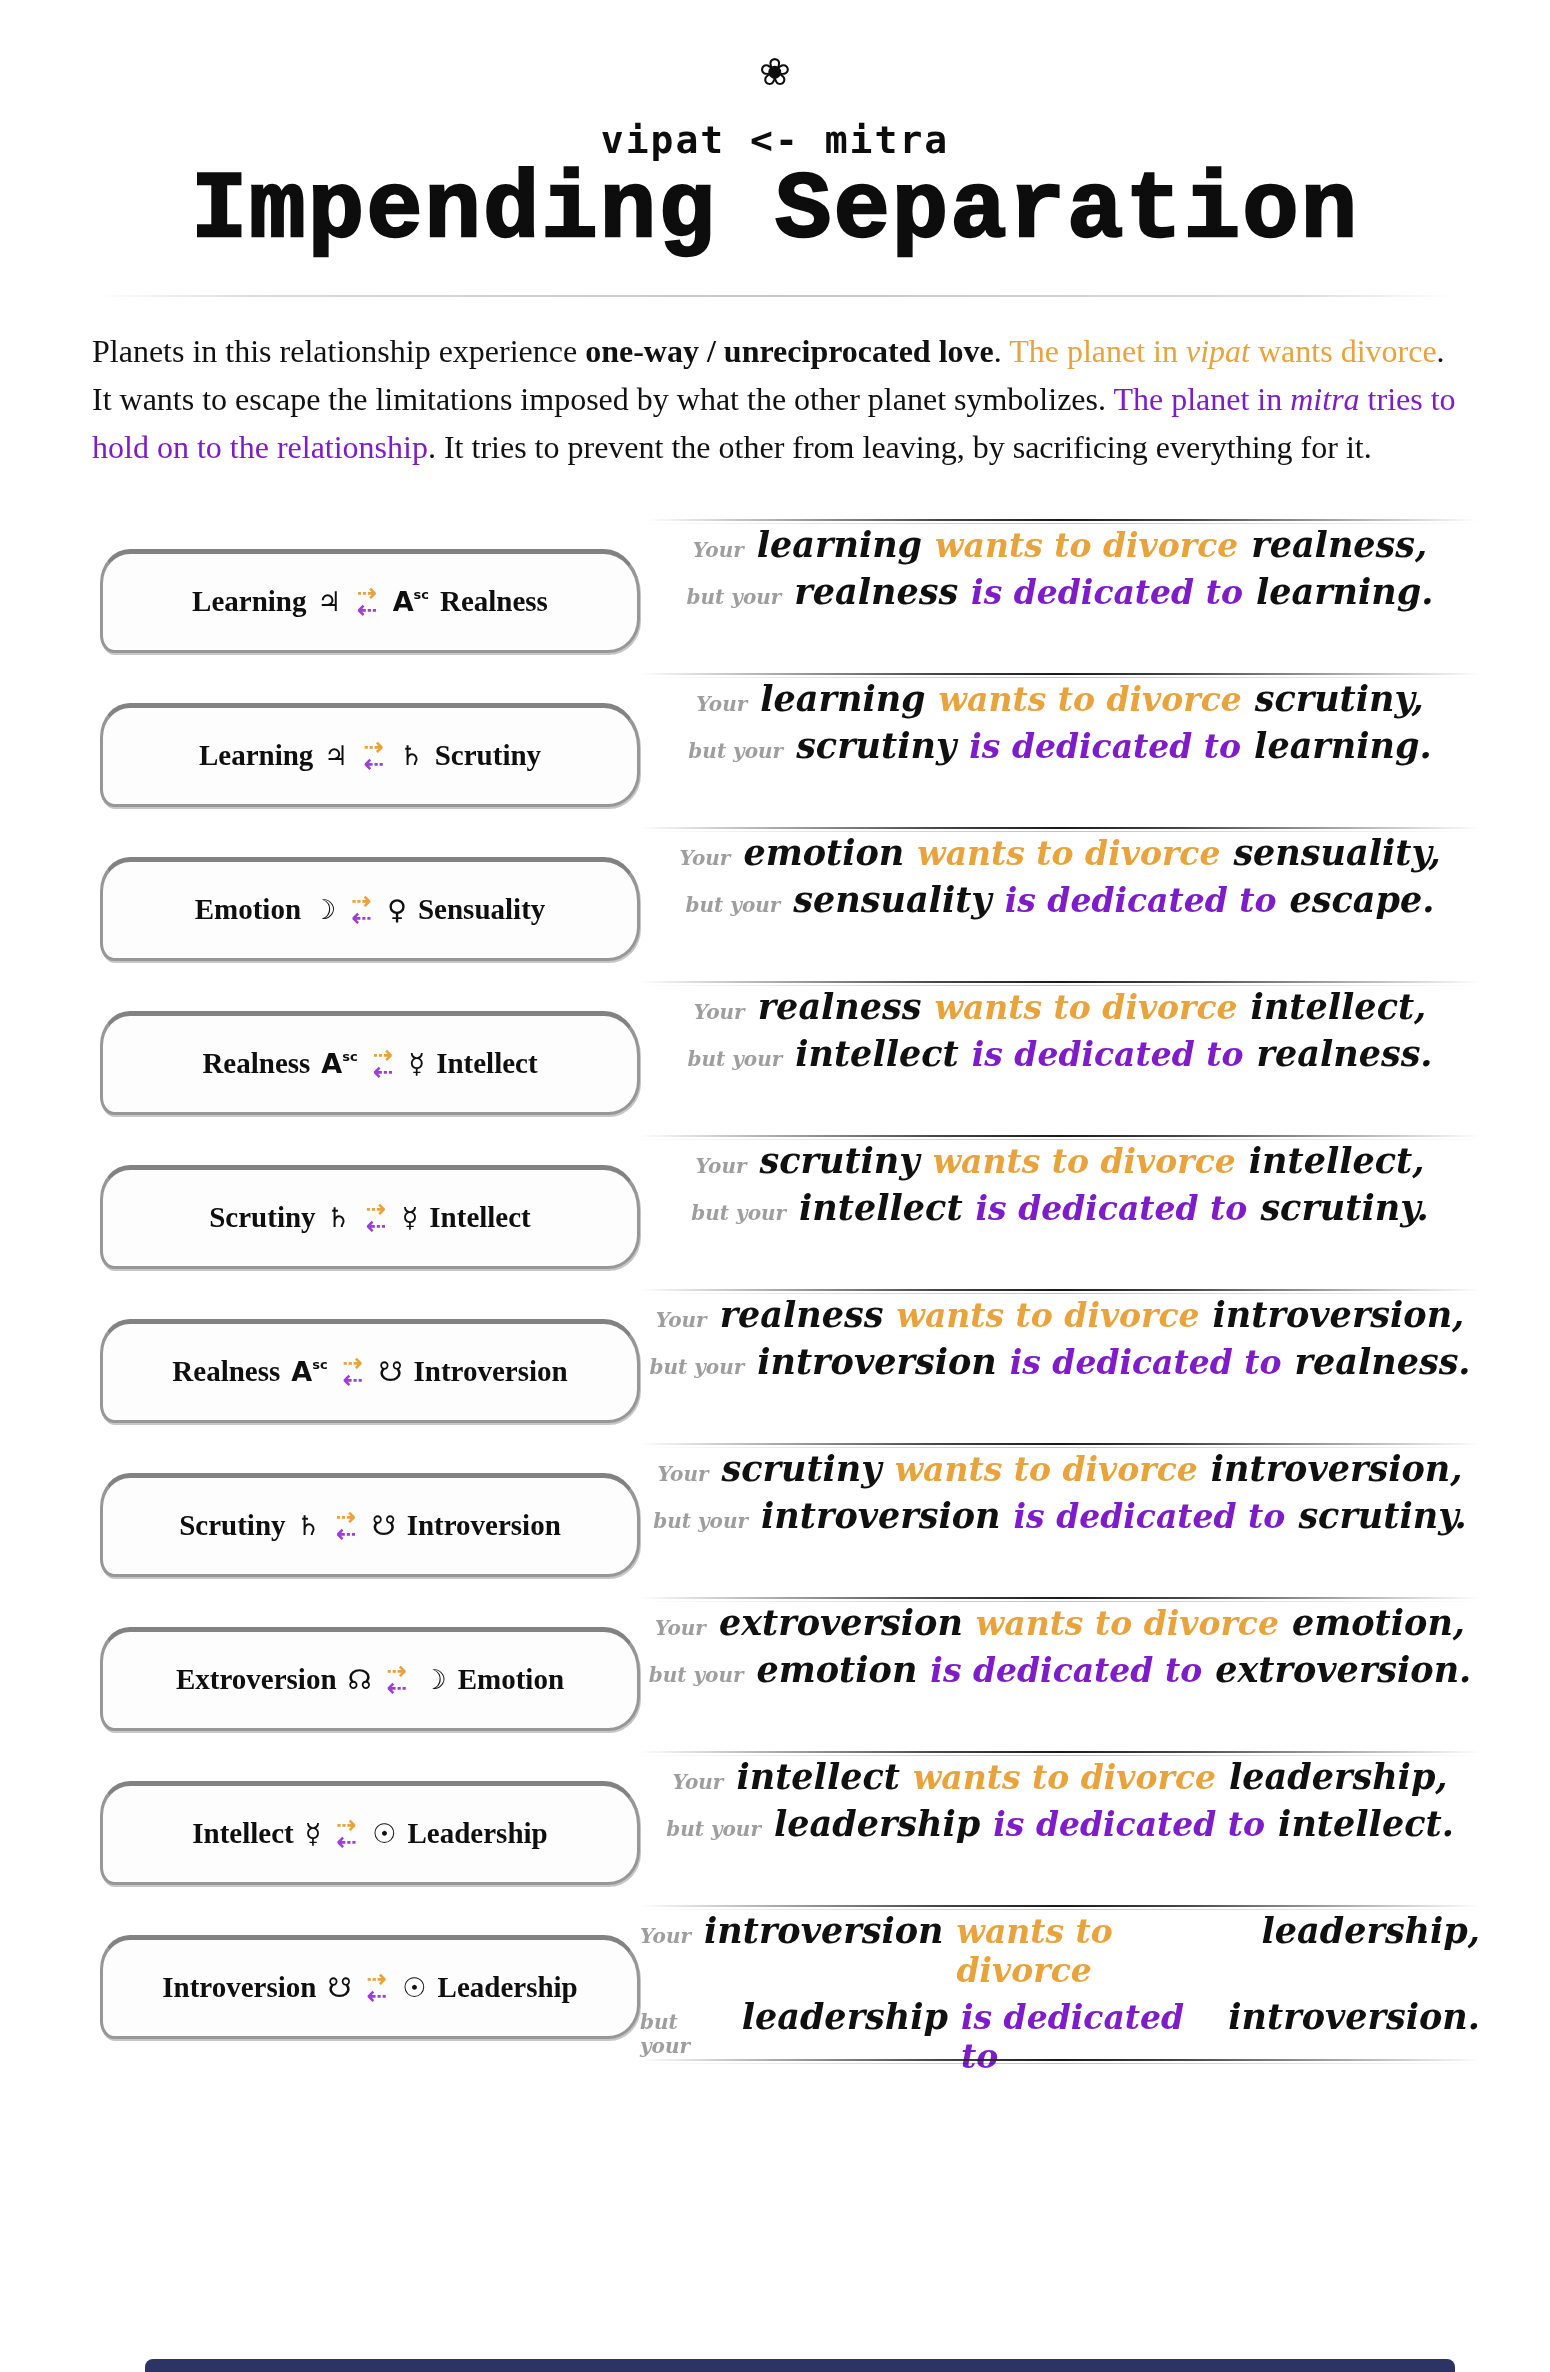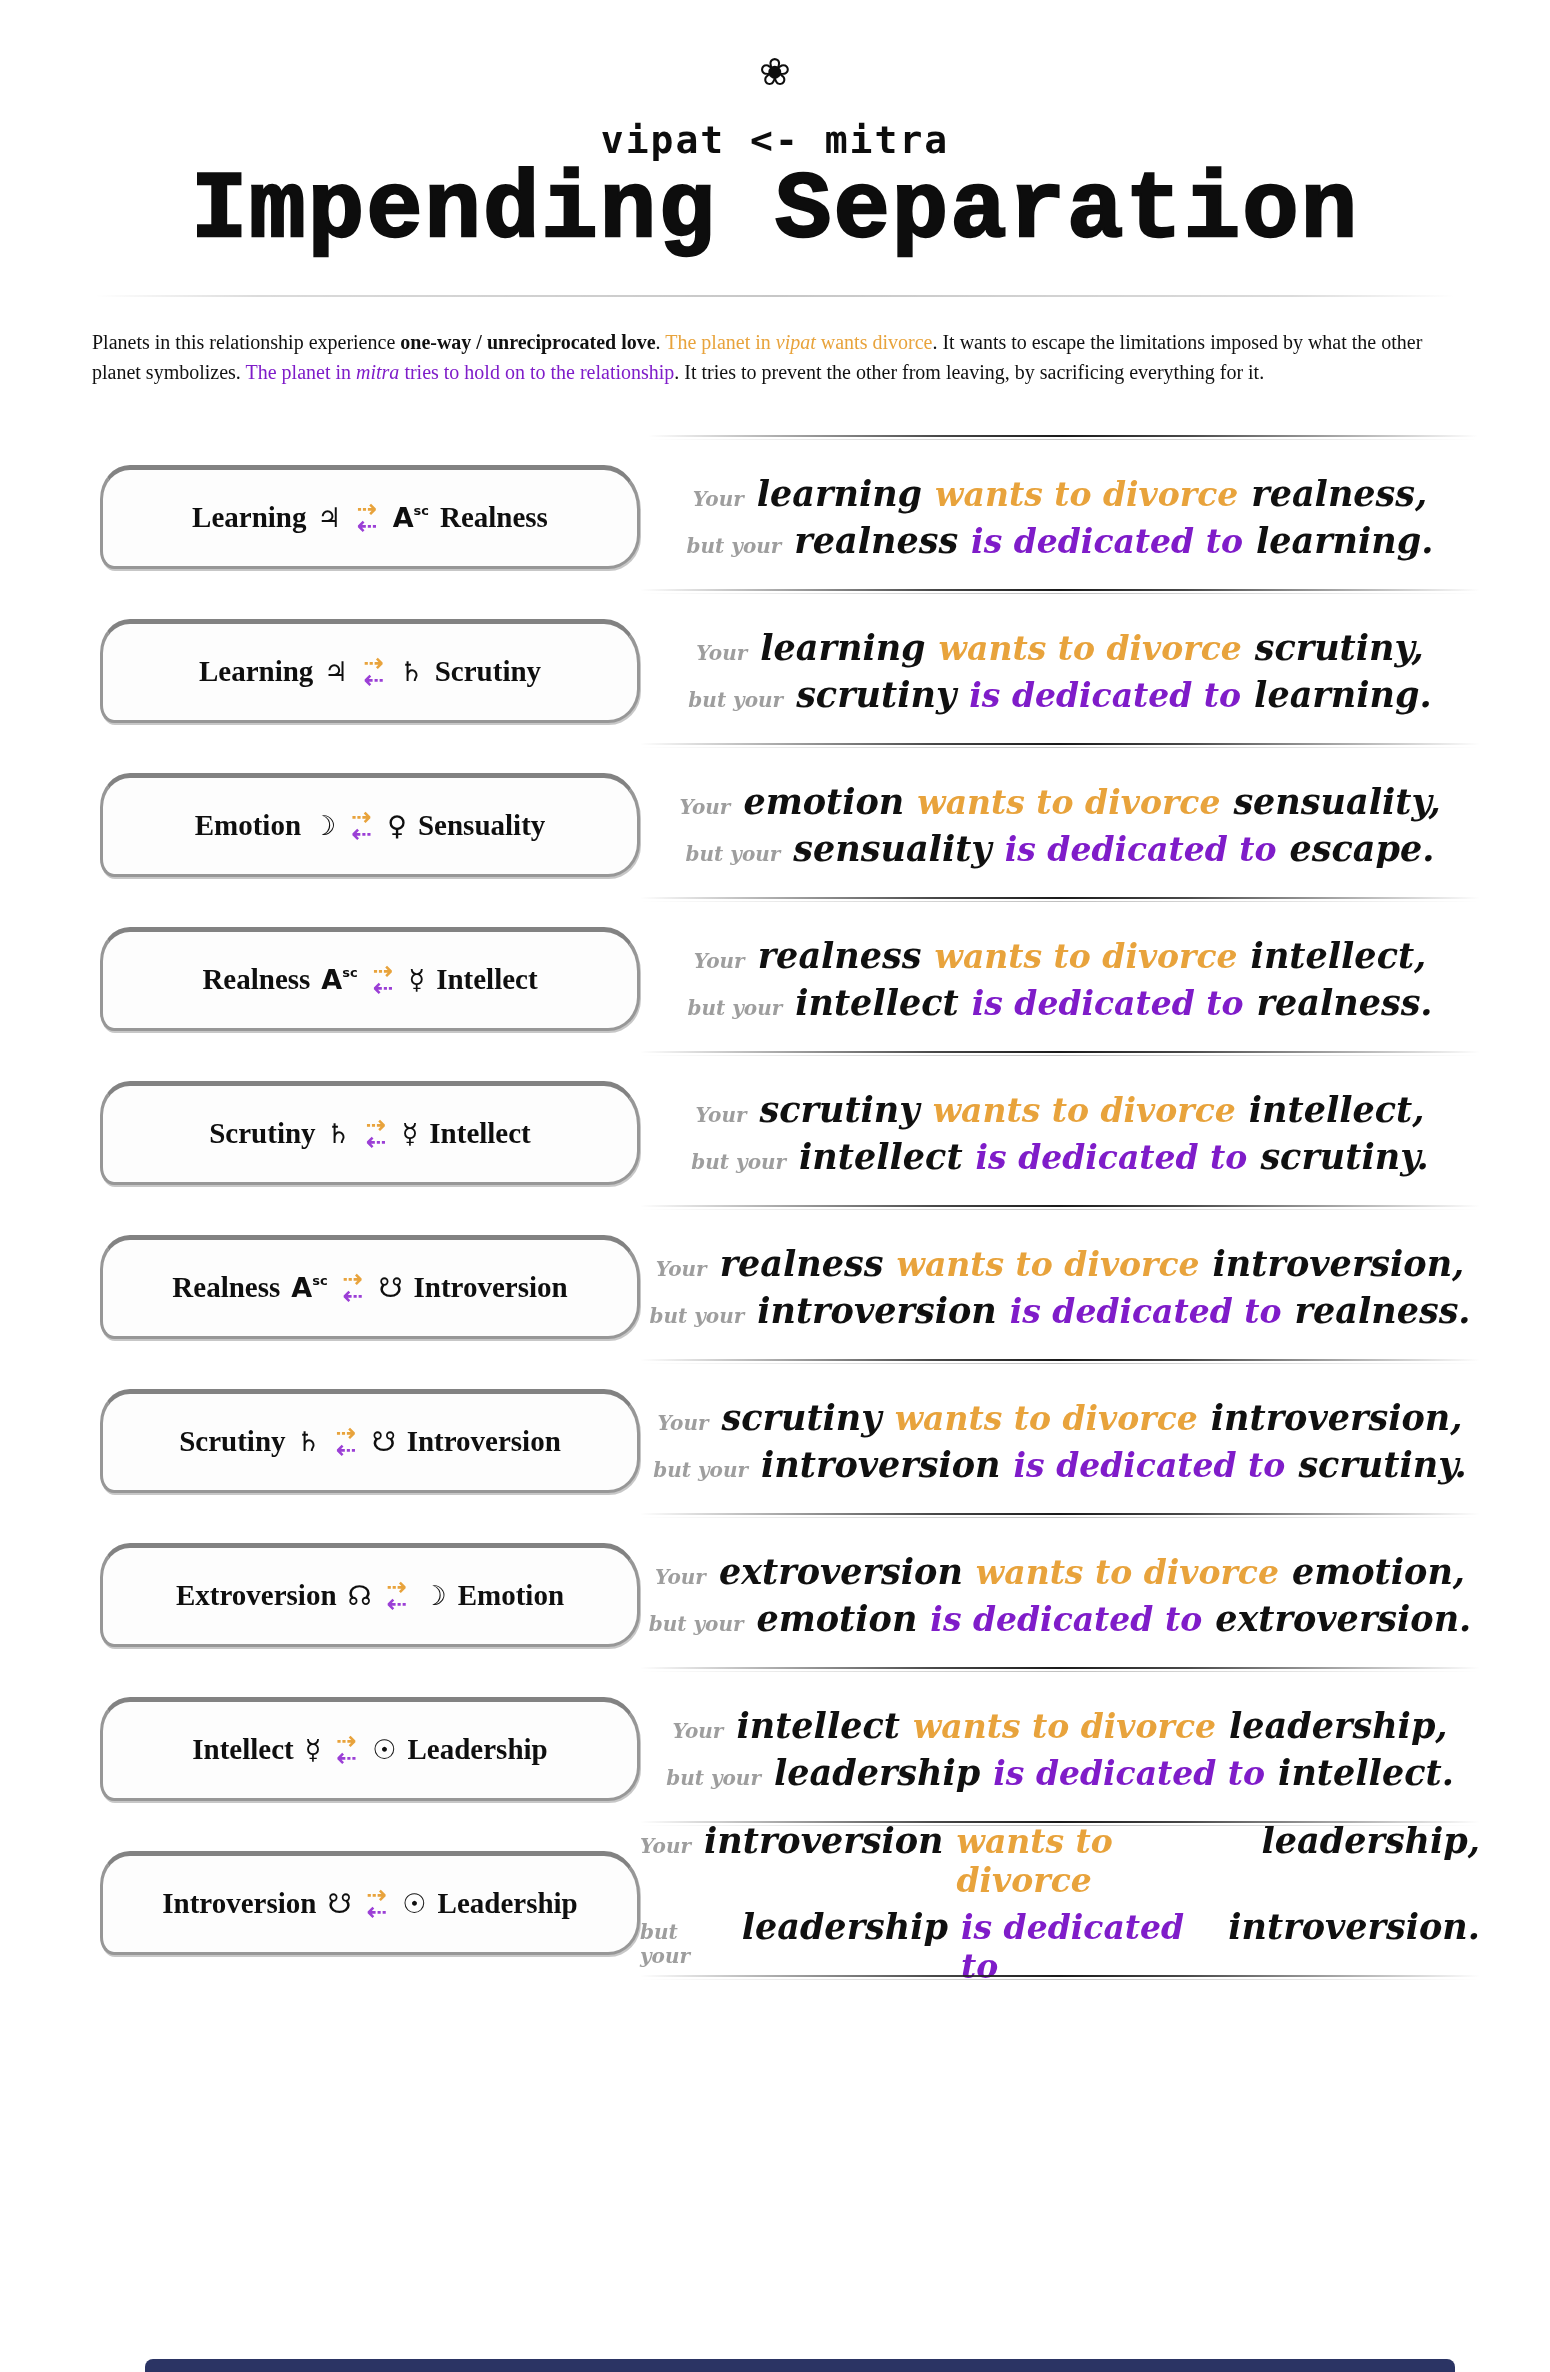--- a/index.html
+++ b/index.html
@@ -10,21 +10,21 @@
   .flower { text-align:center; font-size:38px; padding-top:50px; color:#0d0d0d;
     font-family:"DejaVu Sans", sans-serif; }
   .kicker { text-align:center; font-family:"DejaVu Sans Mono", monospace;
     font-weight:bold; font-size:38px; margin-top:24px; letter-spacing:2px; color:#0d0d0d; }
   .title { text-align:center; font-family:"DejaVu Serif", serif; font-weight:bold;
     font-size:94px; line-height:1.05; margin-top:2px; color:#0d0d0d;
     -webkit-text-stroke:2.4px #0d0d0d; letter-spacing:2px; }
   .header-divider { height:2px; margin:34px 95px 0;
     background:linear-gradient(90deg, rgba(0,0,0,0), rgba(0,0,0,.14) 12%, rgba(0,0,0,.22) 50%, rgba(0,0,0,.14) 88%, rgba(0,0,0,0)); }
 
-  .intro { margin:30px 92px 0; font-size:20px; line-height:1.5; }
+  .intro { margin:30px 92px 0; font-size:32px; line-height:1.5; }
   .intro .b  { font-weight:bold; }
   .intro .or { color:#E8A33C; }
   .intro .pu { color:#7F1CC9; }
   .intro .it { font-style:italic; }
 
   .rows { margin-top:48px; }
   .col-divider { height:5px; margin-left:648px; margin-right:72px;
     background:
       linear-gradient(90deg, rgba(0,0,0,0), rgba(40,40,40,.85) 35%, #1a1a1a 50%, rgba(40,40,40,.85) 65%, rgba(0,0,0,0)) no-repeat top / 100% 2px,
       linear-gradient(90deg, rgba(0,0,0,0), rgba(0,0,0,.25), rgba(0,0,0,0)) no-repeat bottom / 100% 1px; }
@@ -42,21 +42,21 @@
   .pglyph { font-family:"DejaVu Sans", sans-serif; font-weight:bold; font-size:27px; color:#0f0f0f; }
   .pglyph sup { font-size:0.48em; position:relative; top:-0.15em; letter-spacing:0; }
   .pglyph sup:empty { display:none; }
   .exchange { display:inline-flex; flex-direction:column; align-items:center;
     line-height:.66; font-size:25px; font-weight:bold; margin:0 4px;
     font-family:"DejaVu Sans", sans-serif; }
   .arr-divorce  { color:#E8A33C; }
   .arr-dedicate { color:#9B3FD6; }
 
   .quote-cell { flex:1 1 auto; height:100%; position:relative;
-    display:flex; flex-direction:column; justify-content:center; align-items:center;
+    display:flex; flex-direction:column; align-items:center;
     gap:6px; padding-right:70px; }
   .qline { display:flex; align-items:baseline; gap:13px; justify-content:center; }
   .qpre { font-family:"DejaVu Serif", serif; font-style:italic; font-weight:bold;
     font-size:20px; color:#9e9e9e; }
   .qw  { font-family:"DejaVu Serif", serif; font-style:italic; font-weight:bold;
     font-size:35px; color:#101010; }
   .qm  { font-family:"DejaVu Serif", serif; font-style:italic; font-weight:bold; font-size:33px; }
   .qm-or { color:#E8A33C; }
   .qm-pu { color:#7F1CC9; }
   .divider { position:absolute; left:0; right:70px; bottom:0; height:5px;

